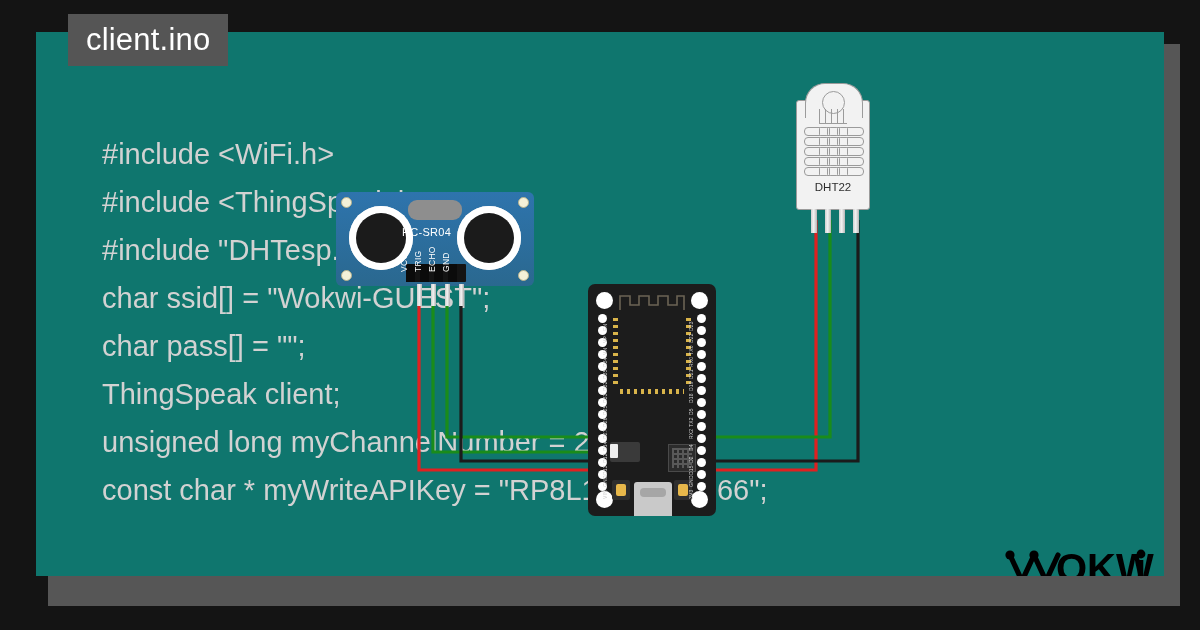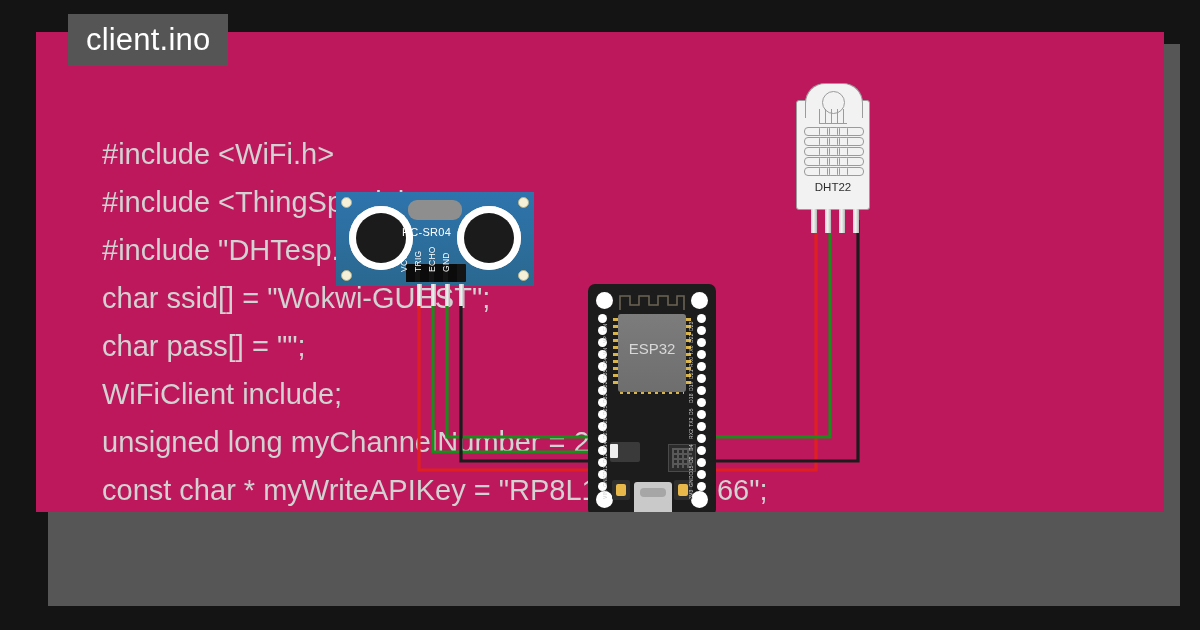--- a/index.html
+++ b/index.html
@@ -17,22 +17,22 @@
   
   .panel-shadow {
     position: absolute;
     left: 48px; top: 44px;
     width: 1132px; height: 548px;
     background: #565656;
   }
   .panel {
     position: absolute;
     left: 36px; top: 32px;
-    width: 1128px; height: 480px;
-    background: #be185d;
+    width: 1128px; height: 544px;
+    background: #0f766e;
     overflow: hidden;
   }
   
   .file-tab {
     position: absolute;
     left: 68px; top: 14px;
     height: 52px;
     padding: 0 18px;
     display: flex; align-items: center;
     background: #555555;
@@ -65,21 +65,21 @@
   
   .circuit { position: absolute; inset: 0; z-index: 20; }
 
   
   .hcsr04 {
     position: absolute;
     left: 336px; top: 192px;
     width: 198px; height: 94px;
     background: #2b6ca3;
     background: linear-gradient(180deg,#2e74ad 0%, #2a688f 100%);
-    border-radius: 0;
+    border-radius: 6px;
   }
   .hc-hole {
     position: absolute; width: 9px; height: 9px;
     border-radius: 50%; background: #f4f1d8;
     border: 1px solid #b8b48f;
   }
   .hc-can {
     position: absolute; top: 14px;
     width: 64px; height: 64px; border-radius: 50%;
     background: #e9eaec;
@@ -265,21 +265,21 @@
 </style>
 </head>
 <body>
 
 <div id="stage">
 
   <div class="panel-shadow"></div>
 
   <div class="panel">
 
-    <div class="code" id="code-block"><div>#include &lt;WiFi.h&gt;</div><div>#include &lt;ThingSpeak.h&gt;</div><div>#include "DHTesp.h"</div><div>char ssid[] = "Wokwi-GUEST";</div><div>char pass[] = "";</div><div>WiFiClient include;</div><div>unsigned long myChannelNumber = 2121408;</div><div>const char * myWriteAPIKey = "RP8L1RKVXCB66";</div><div></div></div>
+    <div class="code" id="code-block"><div>#include &lt;WiFi.h&gt;</div><div>#include &lt;ThingSpeak.h&gt;</div><div>#include "DHTesp.h"</div><div>char ssid[] = "Wokwi-GUEST";</div><div>char pass[] = "";</div><div>ThingSpeak client;</div><div>unsigned long myChannelNumber = 2121408;</div><div>const char * myWriteAPIKey = "RP8L1RKVXCB66";</div><div></div></div>
 
     <div class="circuit" style="position:absolute;left:-36px;top:-32px;width:1200px;height:630px;">
 
       <svg class="wires" width="1200" height="630">
 
         <polyline points="419,300 419,470 596,470" fill="none" stroke="#e02020" stroke-width="3.2"></polyline>
 
         <polyline points="433,300 433,452 596,452" fill="none" stroke="#1a8c1a" stroke-width="3.2"></polyline>
 
         <polyline points="447,300 447,437 596,437" fill="none" stroke="#1a8c1a" stroke-width="3.2"></polyline>
@@ -366,23 +366,20 @@
         <div class="esp-mhole" style="right:8px;bottom:8px;"></div>
 
         <svg class="esp-ant" viewBox="0 0 66 18">
           <path d="M1 17 L1 3 L11 3 L11 12 L20 12 L20 3 L30 3 L30 12 L39 12 L39 3 L49 3 L49 12 L58 12 L58 3 L65 3 L65 17" fill="none" stroke="#6b6354" stroke-width="1.6"></path>
         </svg>
 
         <div class="esp-pads-l"></div>
         <div class="esp-pads-r"></div>
         <div class="esp-pads-b"></div>
 
-        <div class="esp-shield">
-          <div class="esp-shield-label">ESP32</div>
-        </div>
 
         <div class="esp-hole" style="left:10px;top:30px;"></div>
         <div class="esp-hole" style="left:10px;top:42px;"></div>
         <div class="esp-hole" style="left:10px;top:54px;"></div>
         <div class="esp-hole" style="left:10px;top:66px;"></div>
         <div class="esp-hole" style="left:10px;top:78px;"></div>
         <div class="esp-hole" style="left:10px;top:90px;"></div>
         <div class="esp-hole" style="left:10px;top:102px;"></div>
         <div class="esp-hole" style="left:10px;top:114px;"></div>
         <div class="esp-hole" style="left:10px;top:126px;"></div>

